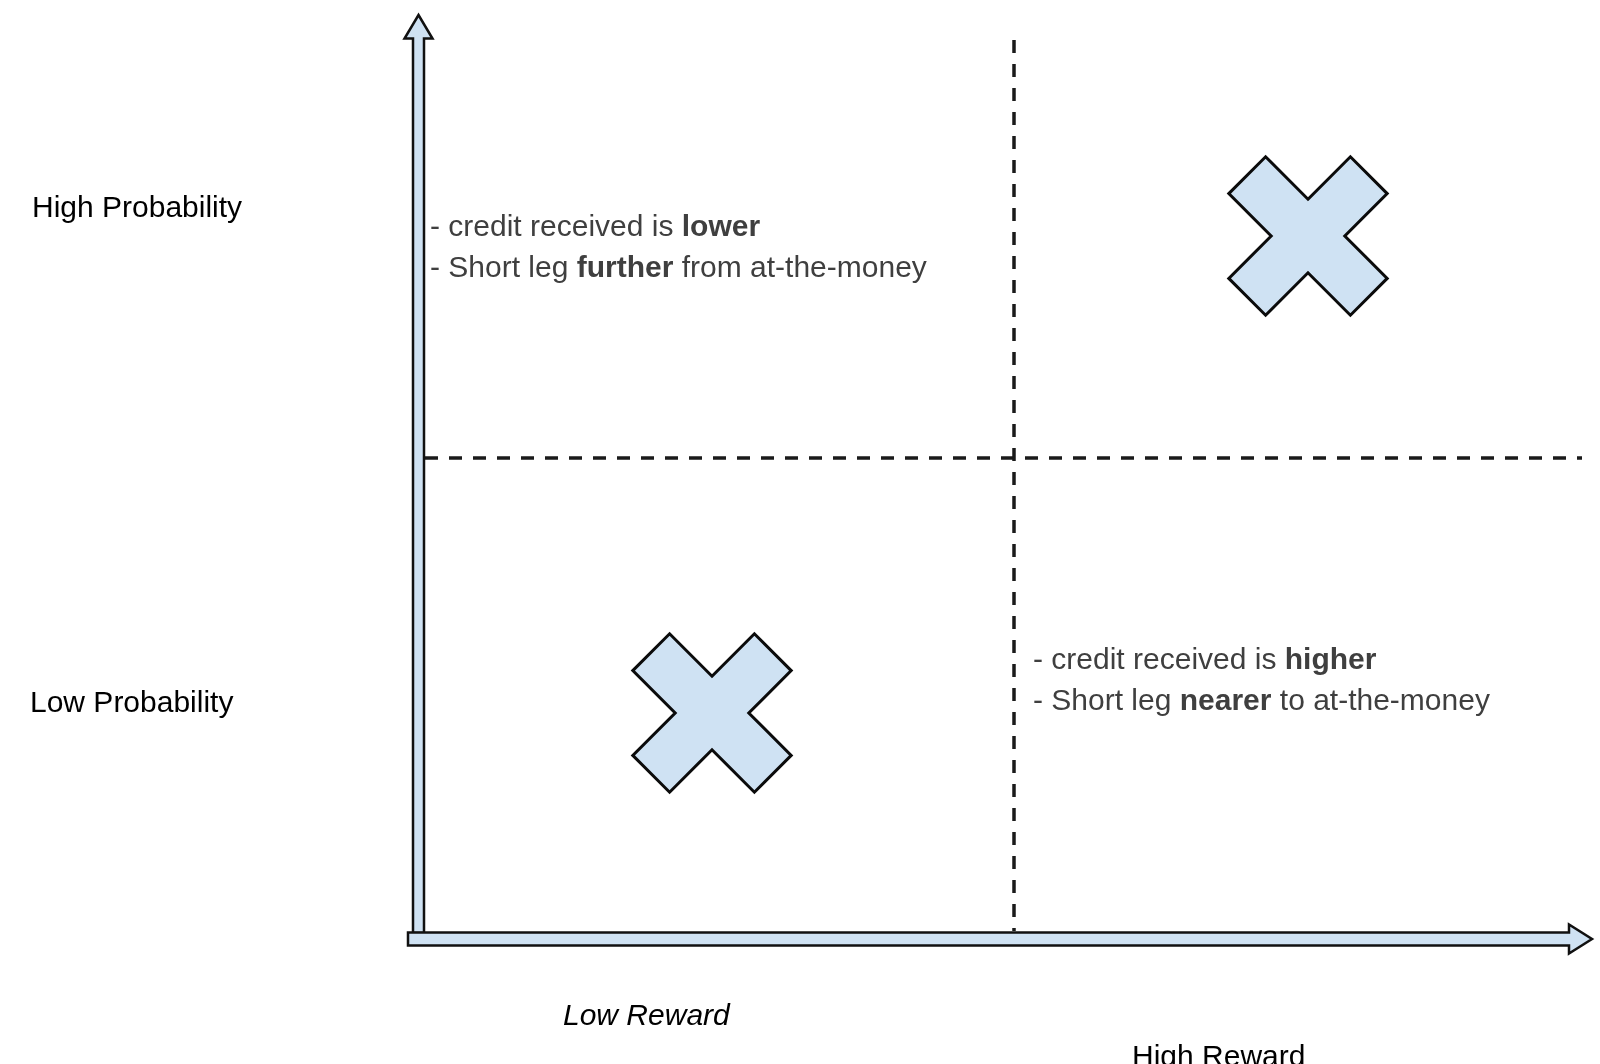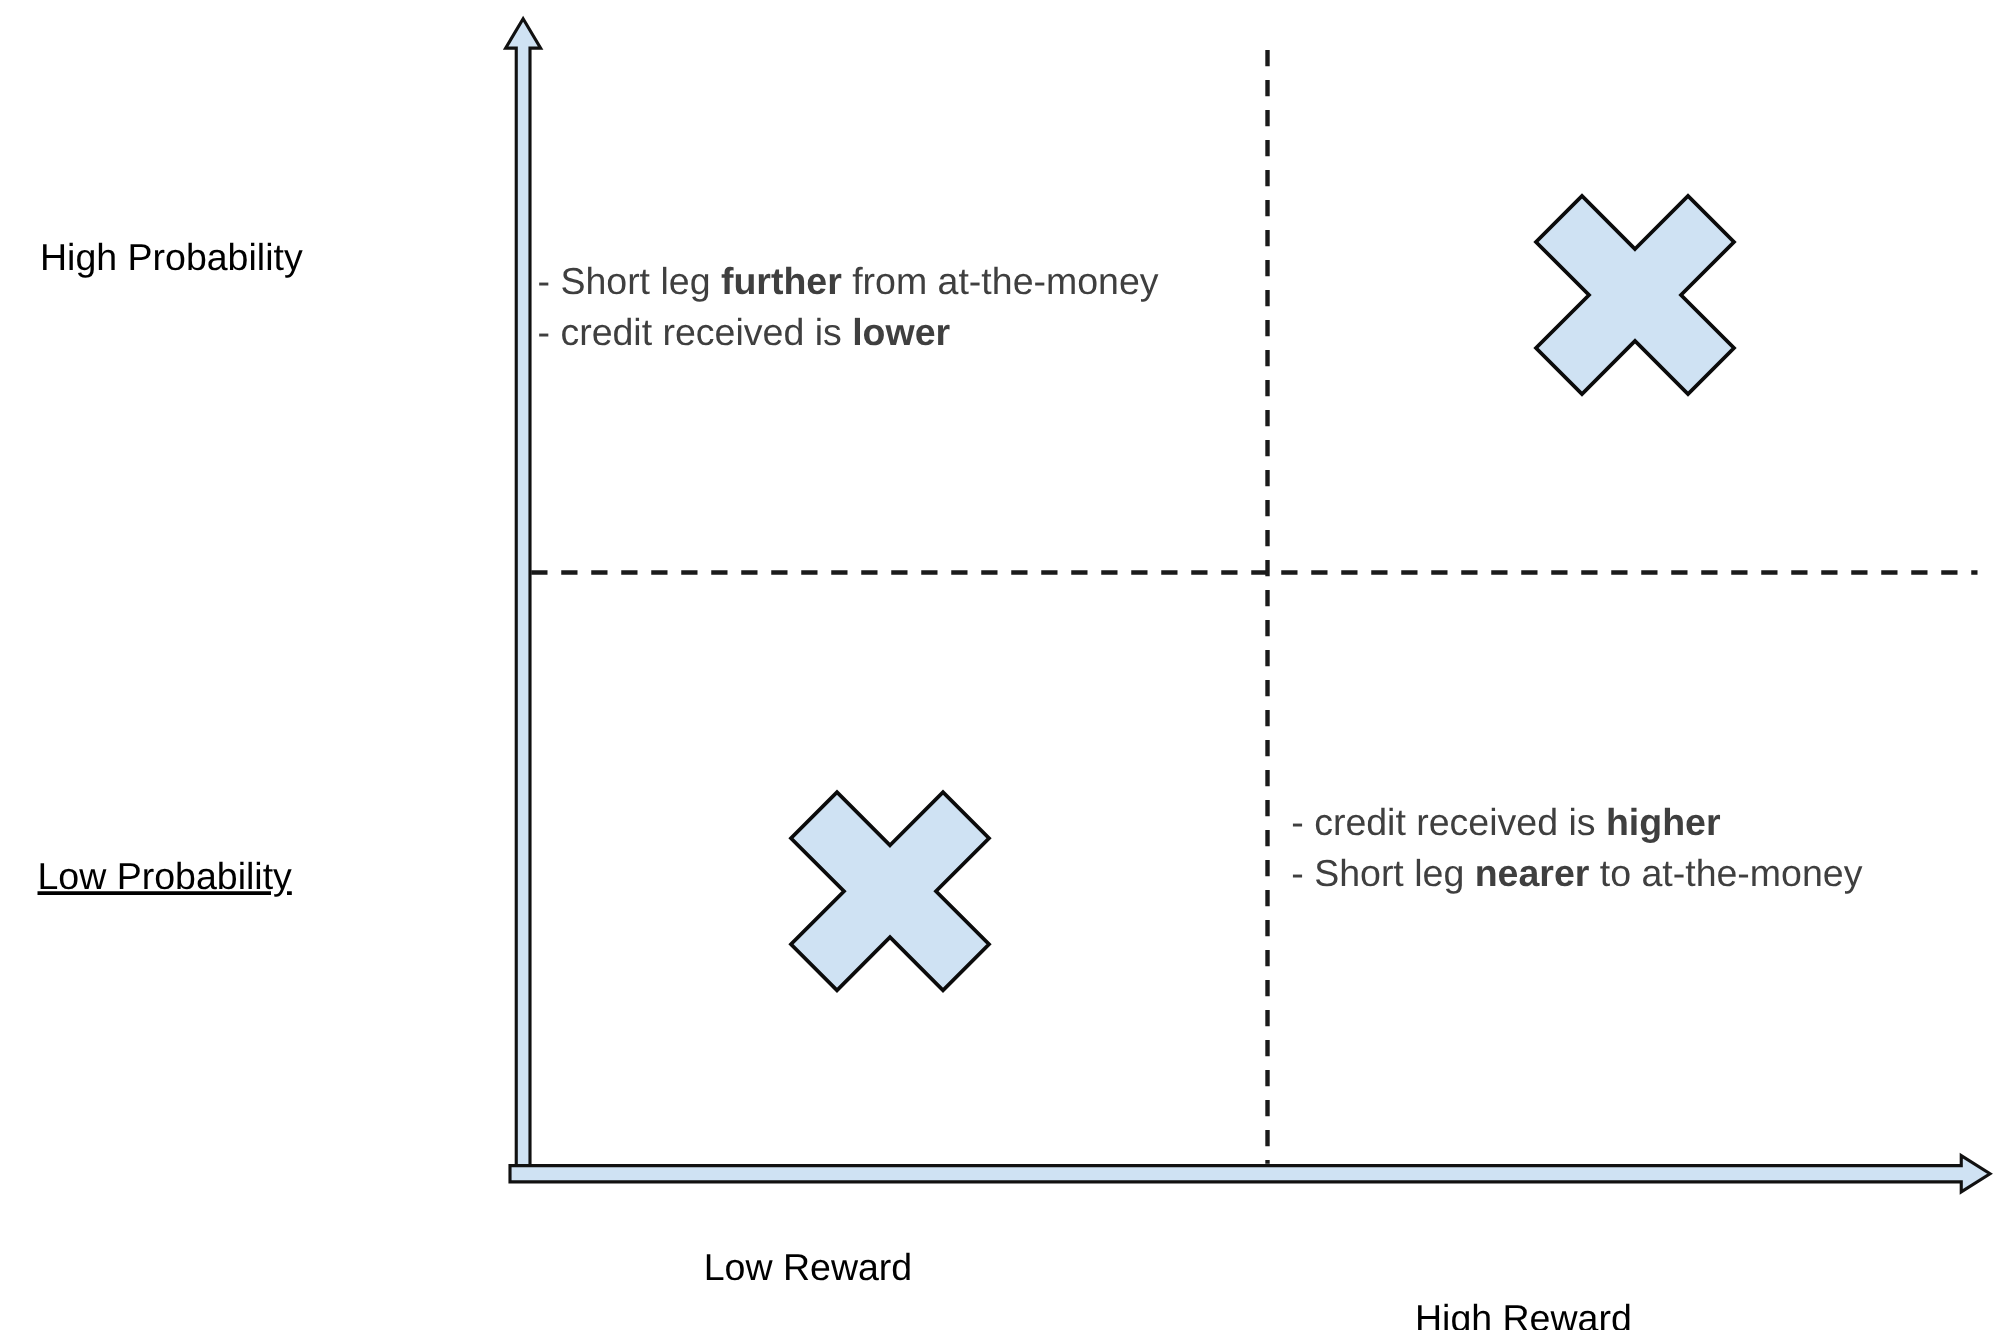--- a/index.html
+++ b/index.html
@@ -72,29 +72,29 @@
 
     <polygon class="axis-shape" points="408,932.5 1569,932.5 1569,924.5 1592,939 1569,953.5 1569,945.5 408,945.5" fill="#cfe2f3"></polygon>
 
     <path class="x-marker" transform="translate(1308,236)" d="M 0,-36.8 L 42.4,-79.2 L 79.2,-42.4 L 36.8,0 L 79.2,42.4 L 42.4,79.2 L 0,36.8 L -42.4,79.2 L -79.2,42.4 L -36.8,0 L -79.2,-42.4 L -42.4,-79.2 Z" fill="#cfe2f3"></path>
 
     <path class="x-marker" transform="translate(712,713)" d="M 0,-36.8 L 42.4,-79.2 L 79.2,-42.4 L 36.8,0 L 79.2,42.4 L 42.4,79.2 L 0,36.8 L -42.4,79.2 L -79.2,42.4 L -36.8,0 L -79.2,-42.4 L -42.4,-79.2 Z" fill="#cfe2f3"></path>
   </svg>
 
   <div class="big-label" style="left:32px; top:181px;">High Probability</div>
 
-  <div class="big-label" style="left:30px; top:676px;text-decoration:underline;">Low Probability</div>
+  <div class="big-label" style="left:30px; top:676px;">Low Probability</div>
 
-  <div class="big-label" style="left:563px; top:989px;">Low Reward</div>
+  <div class="big-label" style="left:563px; top:989px;font-style:italic;">Low Reward</div>
 
   <div class="big-label" style="left:1132px; top:1030px;">High Reward</div>
 
   <div class="annotation" style="left:430px; top:205px;">
+    <div><span>- credit received is </span><b>lower</b><span></span></div>
     <div><span>- Short leg </span><b>further</b><span> from at-the-money</span></div>
-    <div><span>- credit received is </span><b>lower</b><span></span></div>
   </div>
 
   <div class="annotation" style="left:1033px; top:638px;">
     <div><span>- credit received is </span><b>higher</b><span></span></div>
     <div><span>- Short leg </span><b>nearer</b><span> to at-the-money</span></div>
   </div>
 
 </div>
 
 </body></html>

